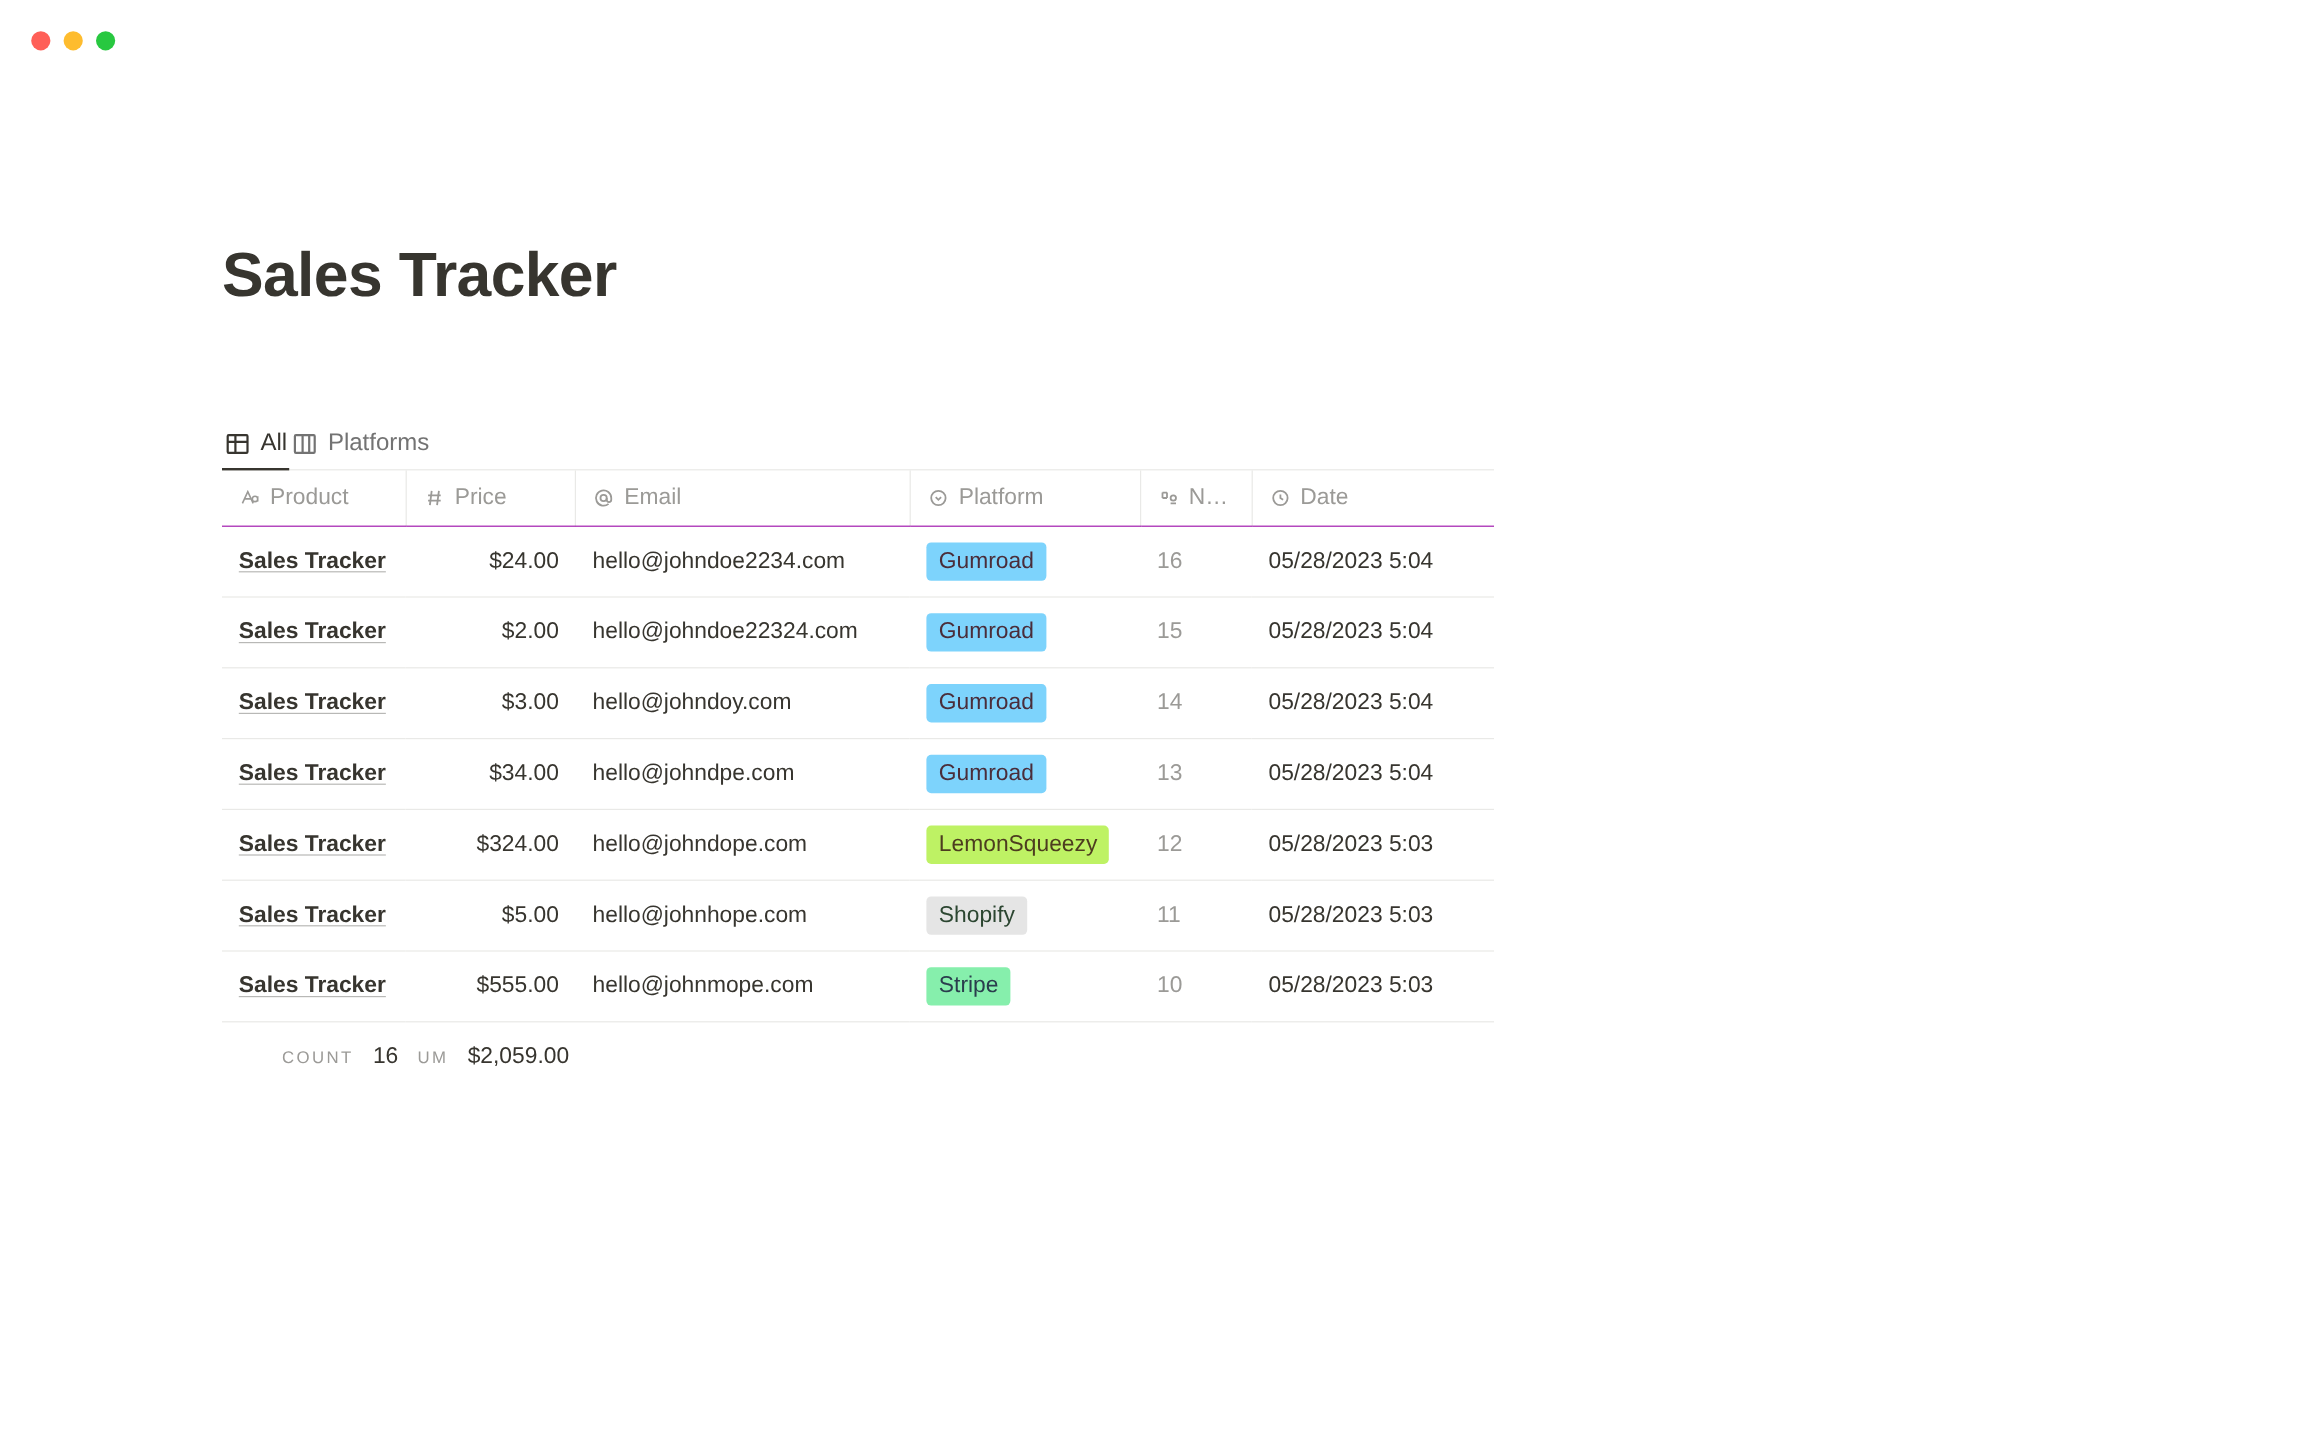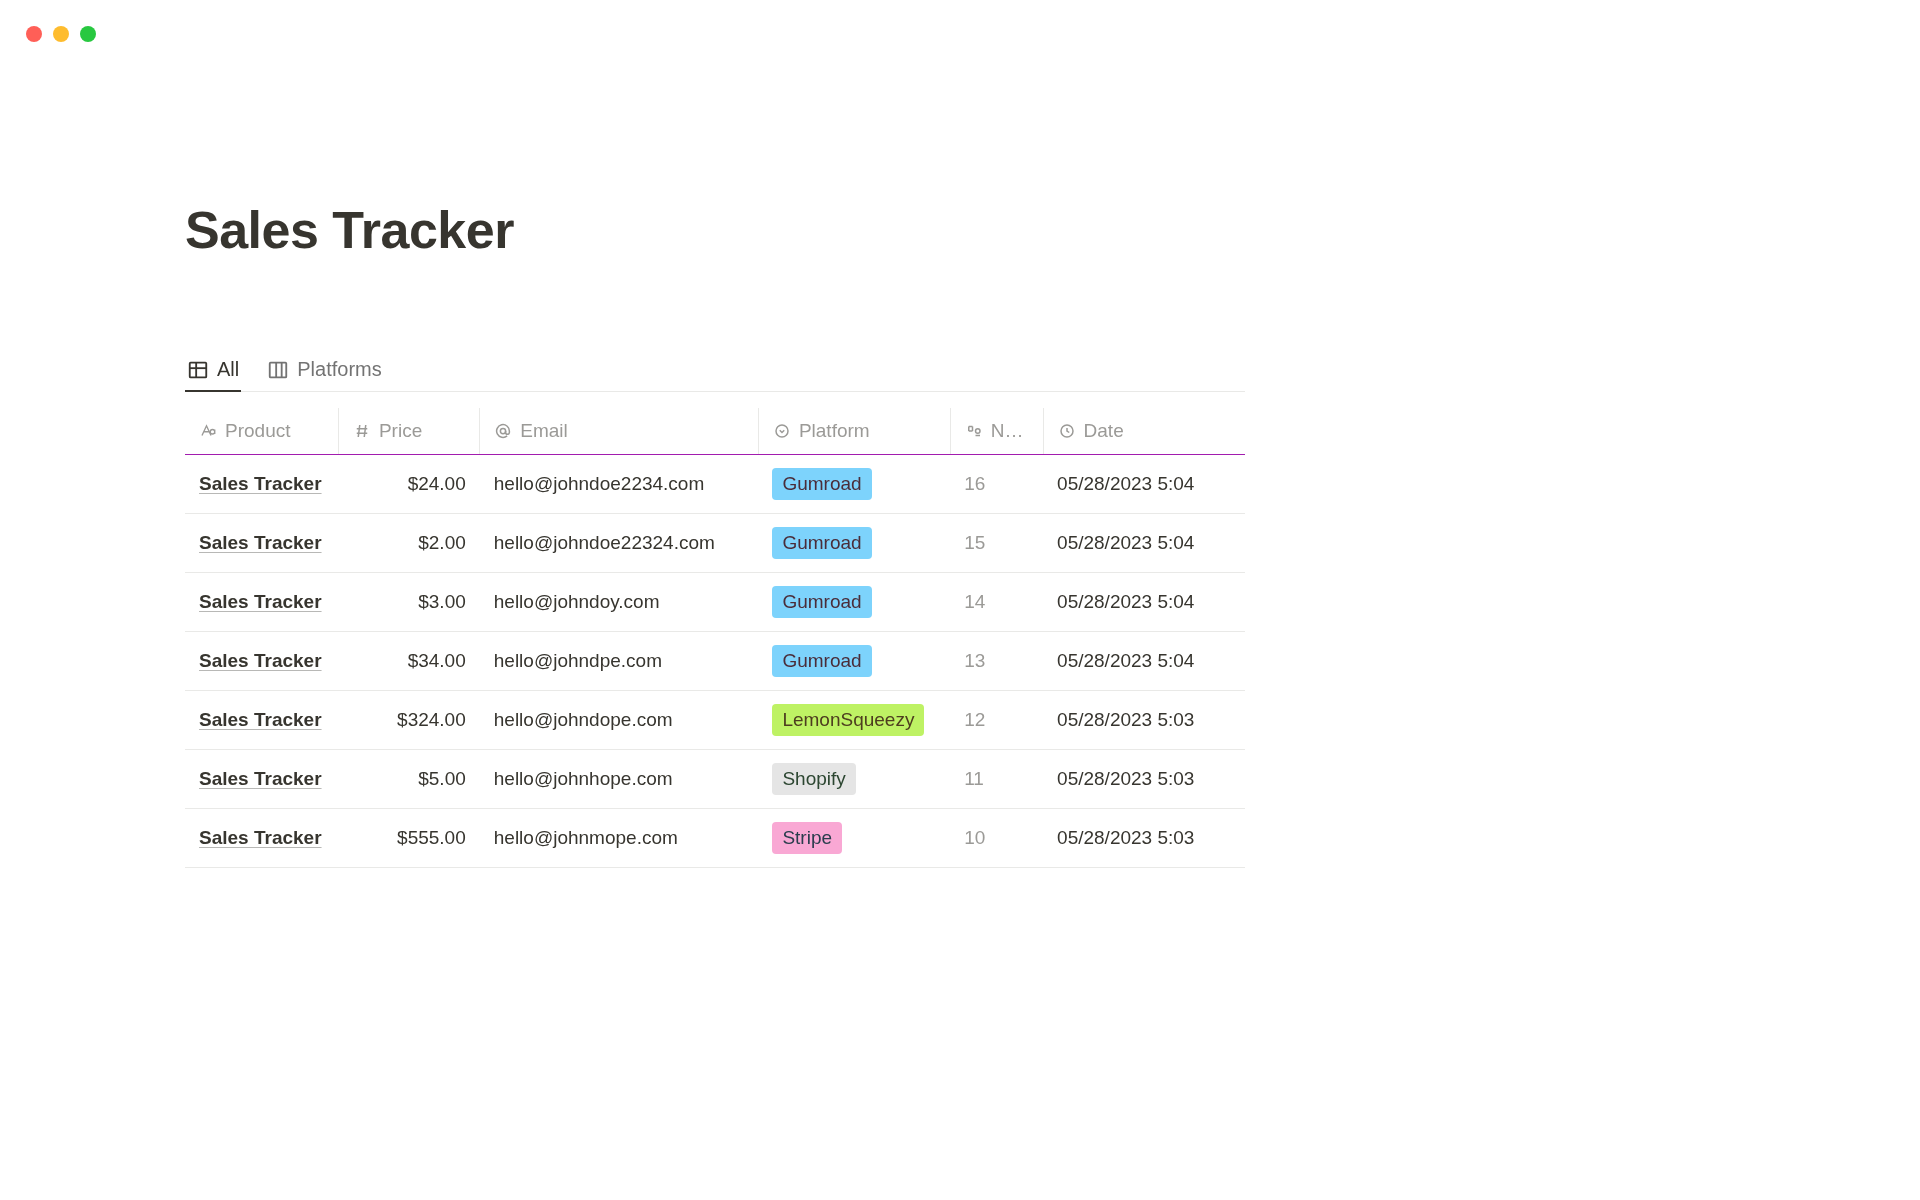--- a/index.html
+++ b/index.html
@@ -32,24 +32,23 @@
   .page-title {
     font-size: 52px;
     font-weight: 700;
     color: #37352f;
     margin-bottom: 90px;
     letter-spacing: -0.5px;
   }
 
   .tabs {
     display: flex;
-    gap: 24px;
     border-bottom: 1px solid #e9e9e7;
     padding-bottom: 0;
-    margin-bottom: 16px;
+    margin-bottom: 0;
     text-align: center;
   }
   .tab {
     display: flex;
     align-items: center;
     gap: 8px;
     font-size: 20px;
     font-weight: 500;
     color: #37352f;
     padding: 8px 2px 10px 2px;
@@ -106,21 +105,21 @@
   .tag {
     display: inline-block;
     padding: 2px 10px;
     border-radius: 4px;
     font-size: 19px;
     line-height: 28px;
   }
   .tag-gumroad { background: #7dd3fc; color: #4a2d3a; }
   .tag-lemonsqueezy { background: #bef264; color: #4d3d1f; }
   .tag-shopify { background: #e5e5e5; color: #2c4631; }
-  .tag-stripe { background: #f9a8d4; color: #2a3d4d; }
+  .tag-stripe { background: #86efac; color: #2a3d4d; }
 
   .footer {
     display: flex;
     gap: 16px;
     padding-top: 18px;
     padding-left: 50px;
     font-size: 17px;
     align-items: baseline;
   }
   .footer-label { color: #9b9a97; letter-spacing: 2px; font-size: 14px; }
@@ -273,14 +272,20 @@
           <td class="col-product"><span class="cell-product">Sales Tracker</span></td>
           <td class="col-price cell-price">$555.00</td>
           <td class="col-email cell-email">hello@johnmope.com</td>
           <td class="col-platform"><span class="tag tag-stripe">Stripe</span></td>
           <td class="col-num cell-num">10</td>
           <td class="col-date cell-date">05/28/2023 5:03</td>
         </tr>
       </tbody>
   </table>
 
+  <div class="footer">
+    <span class="footer-label">COUNT</span>
+    <span class="footer-val">16</span>
+    <span class="footer-label">UM</span>
+    <span class="footer-val">$2,059.00</span>
+  </div>
 
 </div>
 
 </body></html>

